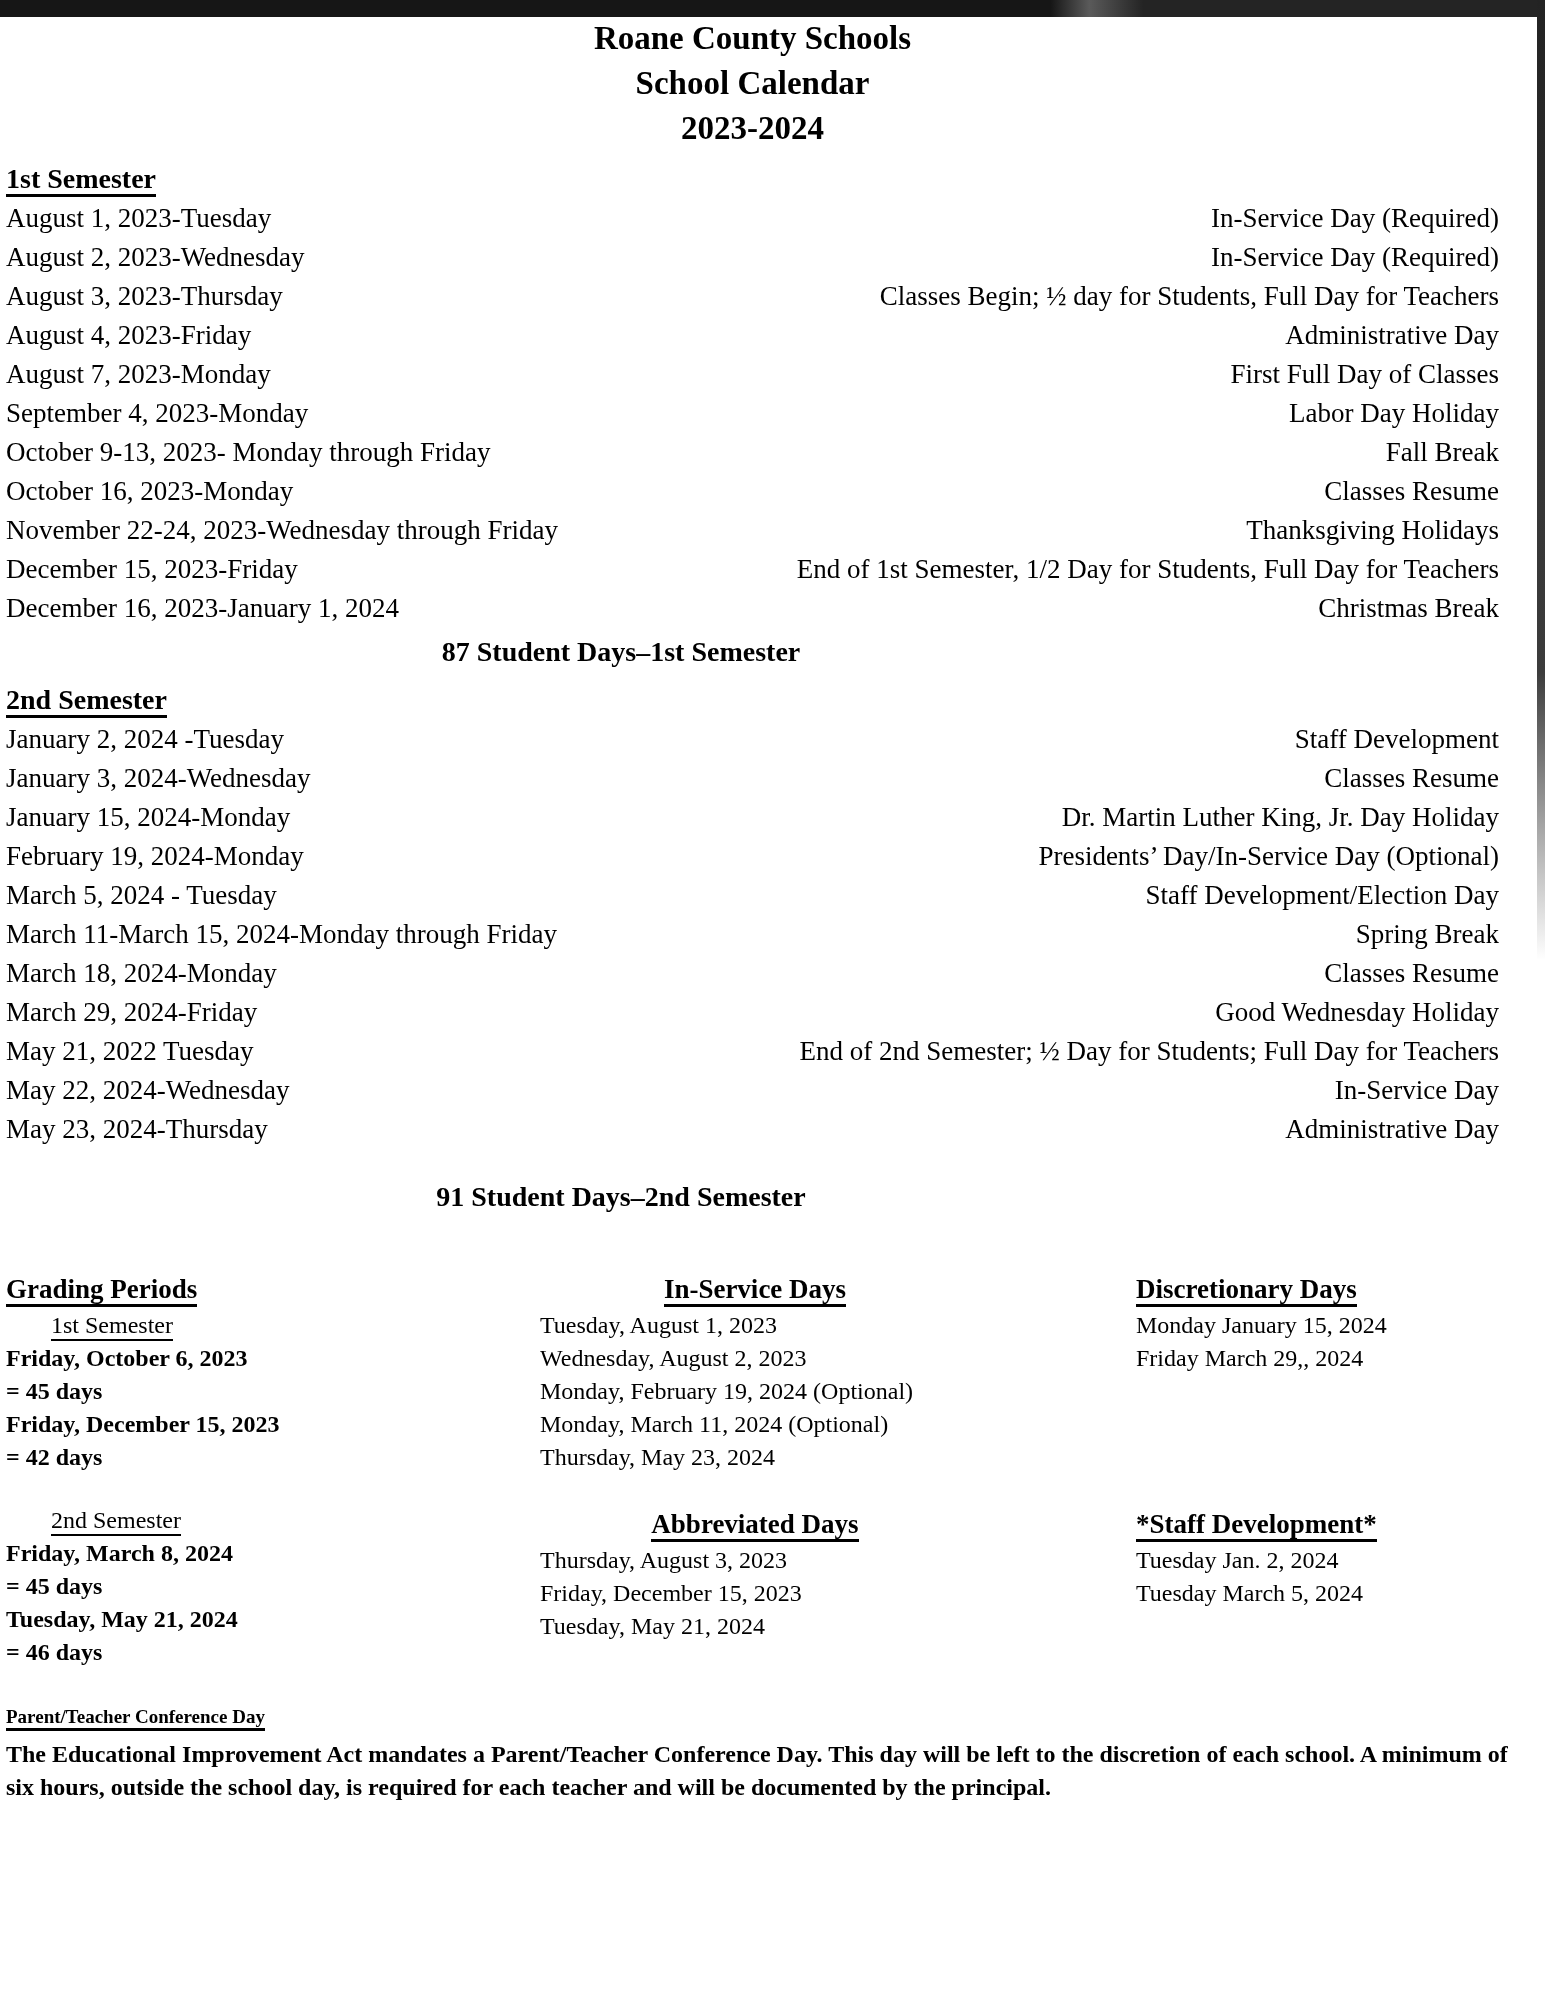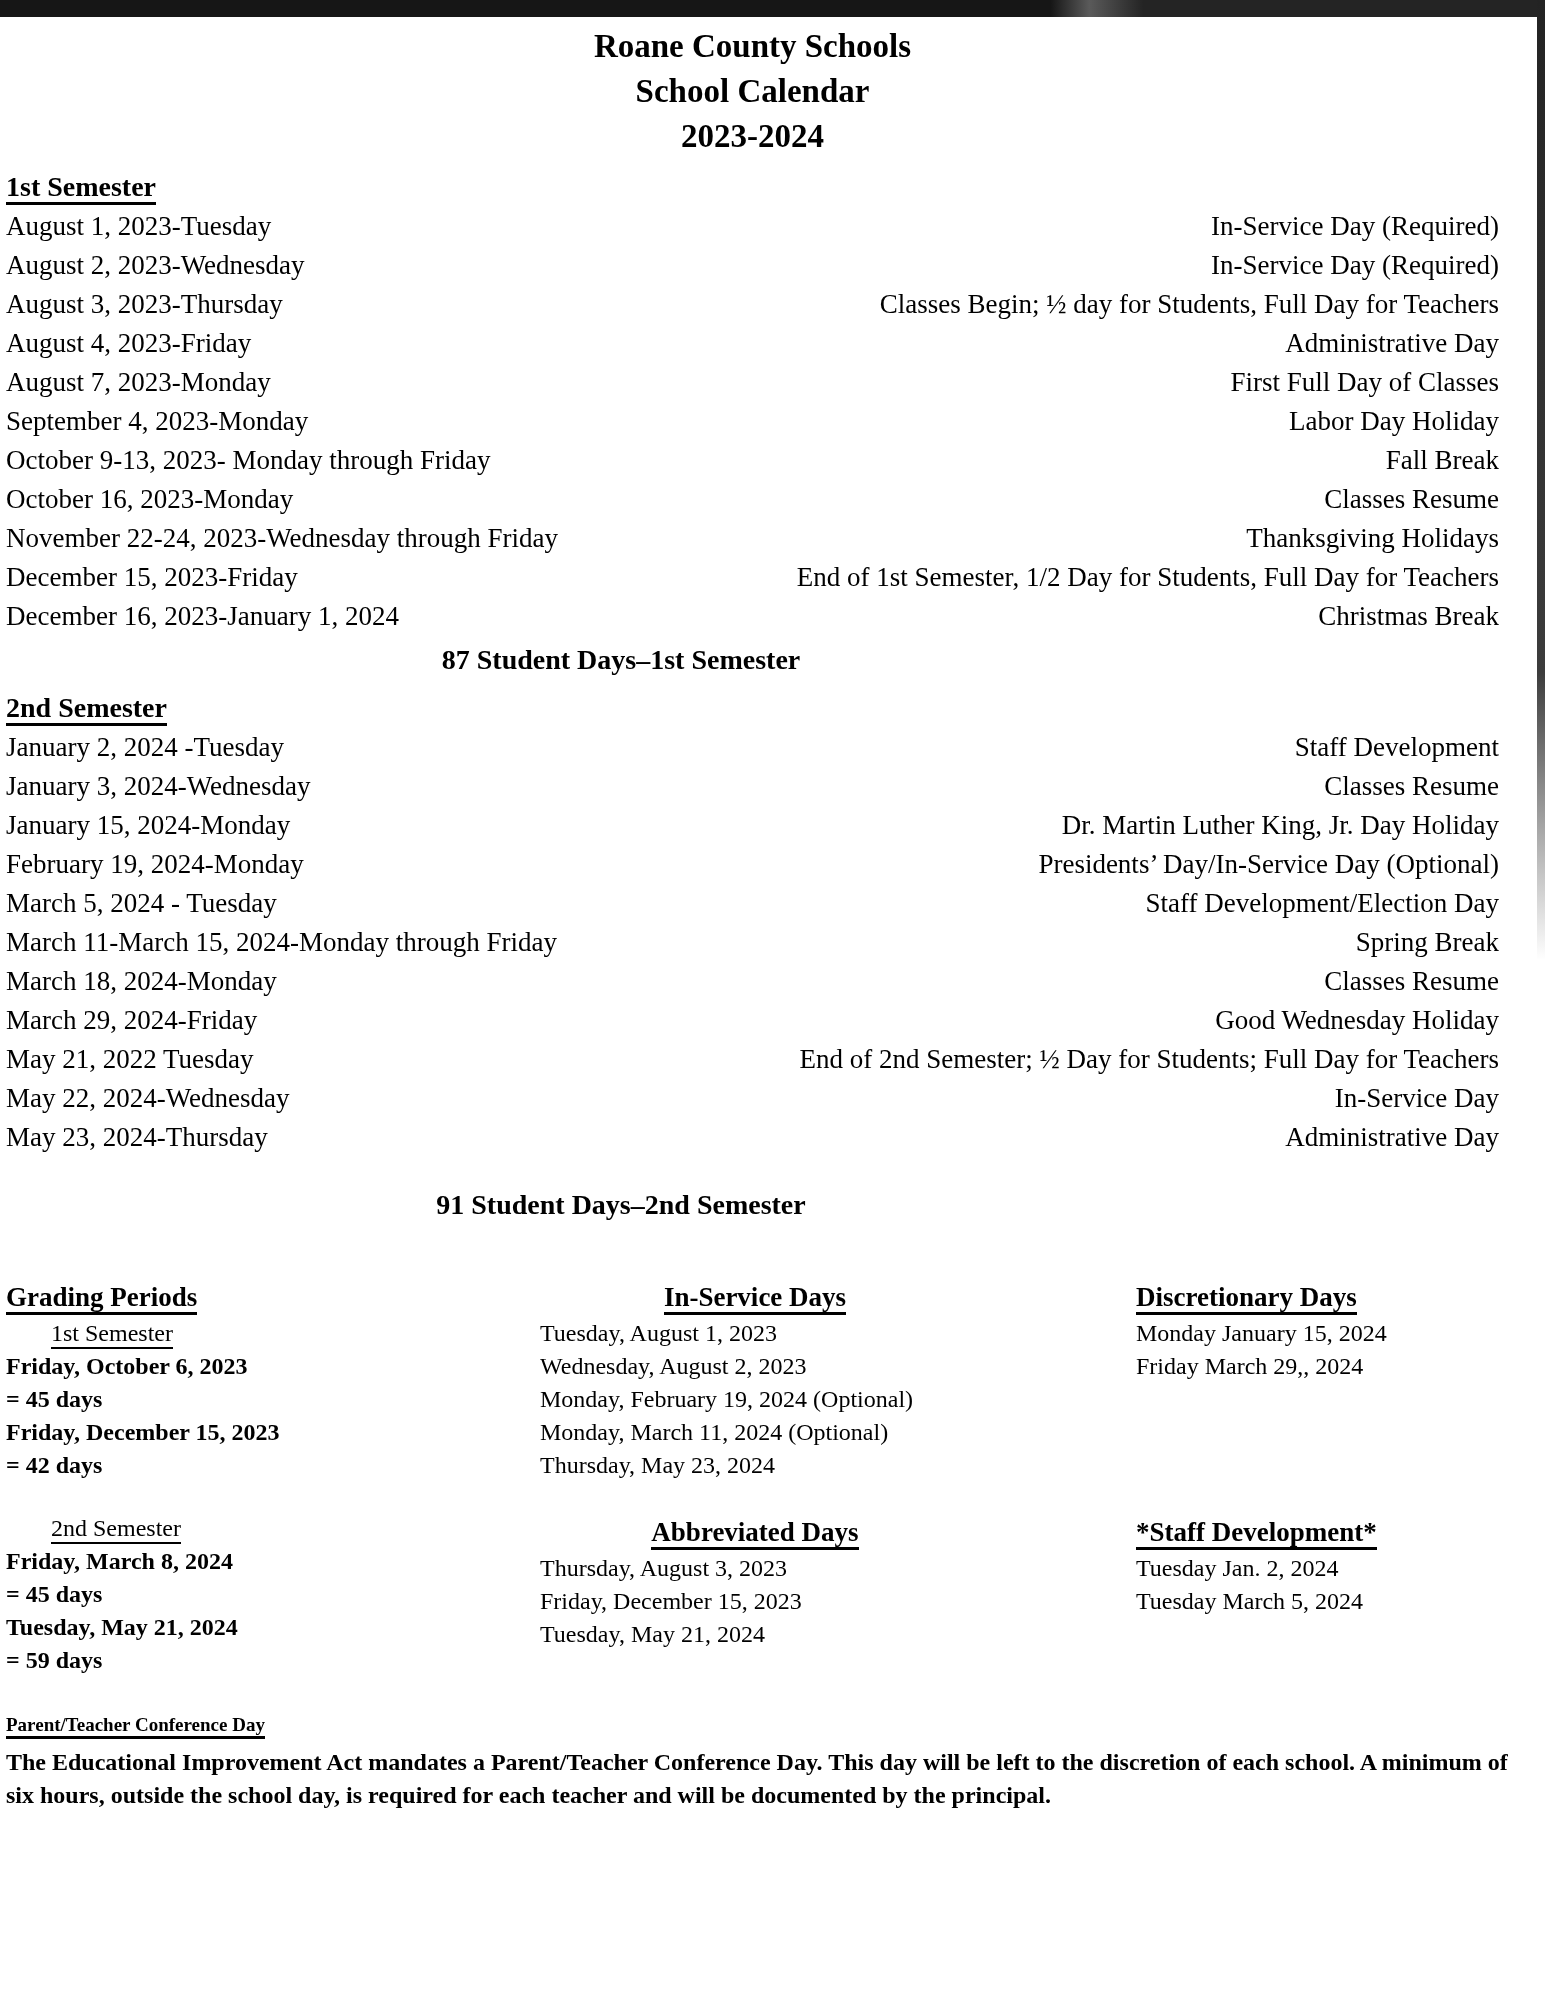--- a/index.html
+++ b/index.html
@@ -8,21 +8,21 @@
     font-family:"Liberation Serif", serif; position:relative; overflow:hidden;
   }
   .topbar {
     position:absolute; top:0; left:0; width:1545px; height:17px;
     background:linear-gradient(90deg,#161616 0%,#161616 68%,#5a5a5a 70.5%,#242424 74%,#242424 100%);
   }
   .edge-strip {
     position:absolute; top:0; right:0; width:8px; height:960px;
     background:linear-gradient(180deg,#232323 0%,#3c3c3c 70%,rgba(60,60,60,0) 100%);
   }
-  .content { padding:24px 46px 0 6px; position:relative; }
+  .content { padding:16px 46px 0 6px; position:relative; }
   .doc-header { text-align:center; font-weight:bold; font-size:33px; line-height:45px; }
   .sem-heading { margin-top:8px; font-size:28px; font-weight:bold; line-height:40px; }
   .u3 { border-bottom:3px solid #000; padding-bottom:1px; display:inline-block; line-height:1.05; }
   .u2 { border-bottom:2px solid #000; padding-bottom:1px; display:inline-block; line-height:1.05; }
   .rows { }
   .row { display:flex; justify-content:space-between; font-size:27px; line-height:39px; }
   .row-date { white-space:nowrap; }
   .row-event { text-align:right; margin-left:20px; }
   .summary-wrap { width:1230px; text-align:center; font-weight:bold; font-size:28px; line-height:40px; margin-top:4px; }
   .summary-wrap.second { margin-top:28px; }
@@ -196,21 +196,21 @@
 
     <div class="grid grid2">
       <div class="col1">
         <div class="gp-sub"><span class="u2">2nd Semester</span></div>
         <div class="gp-row">
             <span class="gp-date">Friday, March 8, 2024</span>
             <span>= 45 days</span>
           </div>
         <div class="gp-row">
             <span class="gp-date">Tuesday, May 21, 2024</span>
-            <span>= 59 days</span>
+            <span>= 46 days</span>
           </div>
       </div>
       <div class="col2">
         <div class="col-header centered"><span class="u3">Abbreviated Days</span></div>
         <div class="items">
           <div>Thursday, August 3, 2023</div>
           <div>Friday, December 15, 2023</div>
           <div>Tuesday, May 21, 2024</div>
         </div>
       </div>

